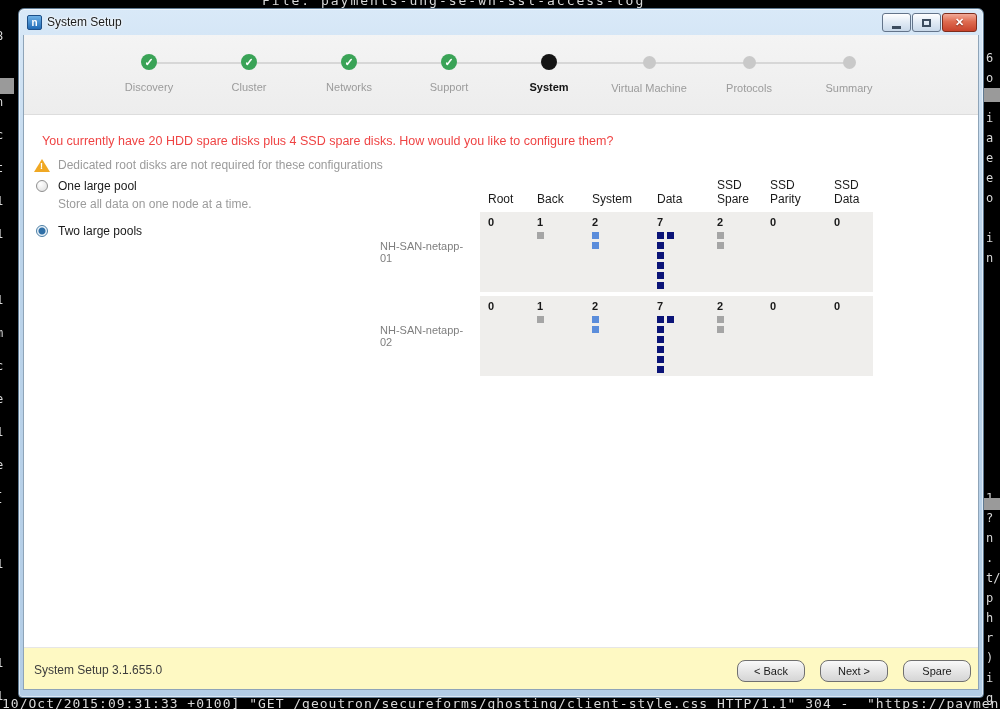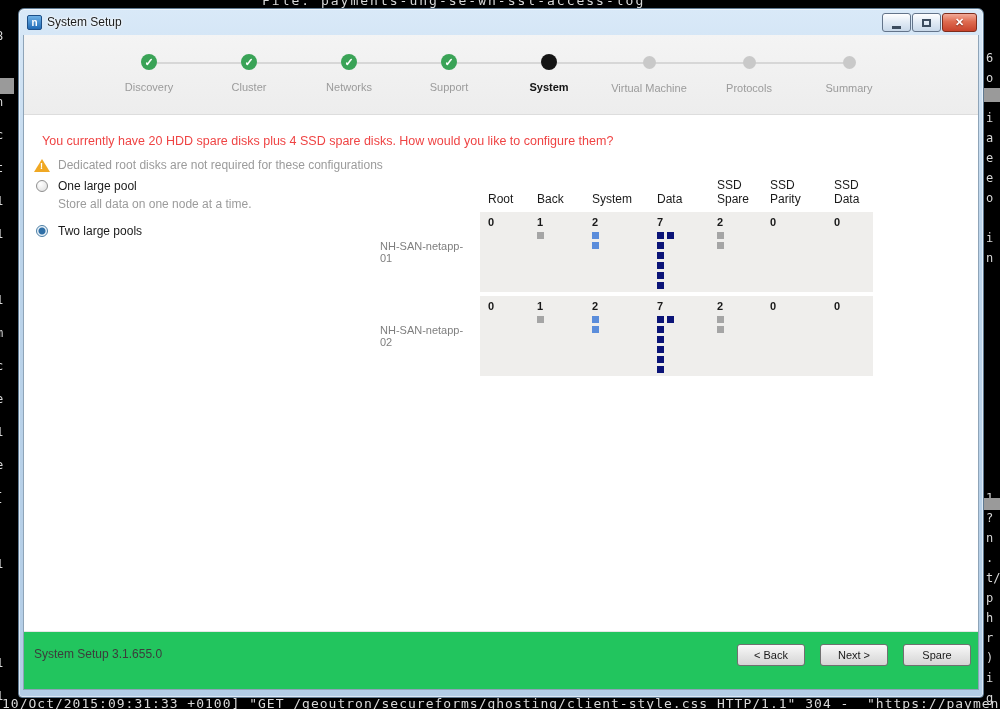--- a/index.html
+++ b/index.html
@@ -87,26 +87,26 @@
   .rows { margin-top:6px; }
   .trow { display:flex; margin-bottom:4px; }
   .node-label { width:100px; display:flex; align-items:center; justify-content:flex-end; padding-right:12px; font-size:11px; color:#7f7f7f; }
   .tgrid { background:#efeeec; height:80px; }
   .tcell { padding:4px 0 0 8px; }
   .tnum { font-size:11px; font-weight:bold; color:#1a1a1a; height:14px; margin-bottom:2px; }
   .sqwrap { display:flex; flex-direction:column; flex-wrap:wrap; align-content:flex-start; height:60px; }
   .sq { width:7px; height:7px; margin:0 3px 3px 0; flex:none; }
 
   
-  .footer { position:absolute; left:0; right:0; bottom:0; height:58px; background:#22c55e; border-top:1px solid #e6e6e6; }
+  .footer { position:absolute; left:0; right:0; bottom:0; height:42px; background:#fef9c3; border-top:1px solid #e6e6e6; }
   .version { position:absolute; left:10px; top:15px; font-size:12px; color:#3c3c3c; }
   .fbuttons { position:absolute; right:7px; top:12px; display:flex; gap:15px; }
   .btn {
     width:68px; height:22px; font-family:"Liberation Sans",sans-serif; font-size:11px; color:#1a1a1a;
-    border:1px solid #707070; border-radius:3px;
+    border:1px solid #707070; border-radius:8px;
     background:linear-gradient(#f9f9f9, #e8e8e8 45%, #d5d5d5); cursor:default;
   }
 </style>
 </head>
 <body>
 
 <div class="bg-text bg-top">File: payments-ung-se-wh-ssl-access-log</div>
 <div class="bg-text bg-bottom">10/Oct/2015:09:31:33 +0100] "GET /geoutron/secureforms/ghosting/client-style.css HTTP/1.1" 304 -  "https://payments-ung-se-wh/</div>
 <div class="bg-text bg-col bg-left">8
 

